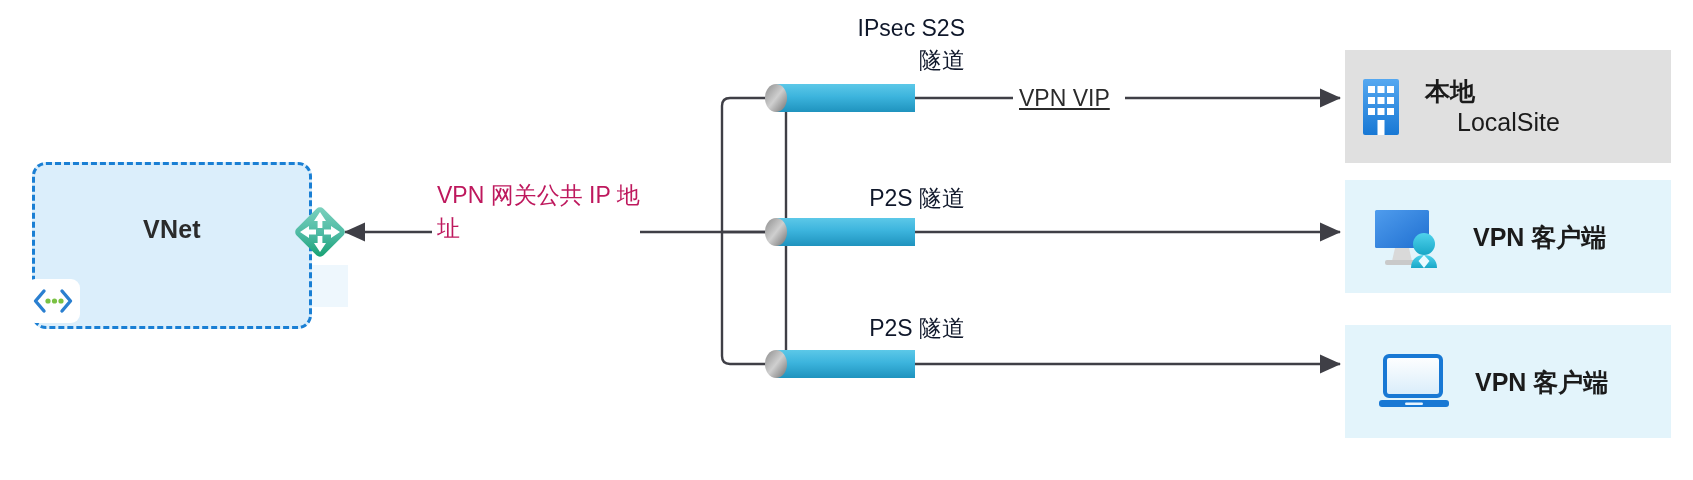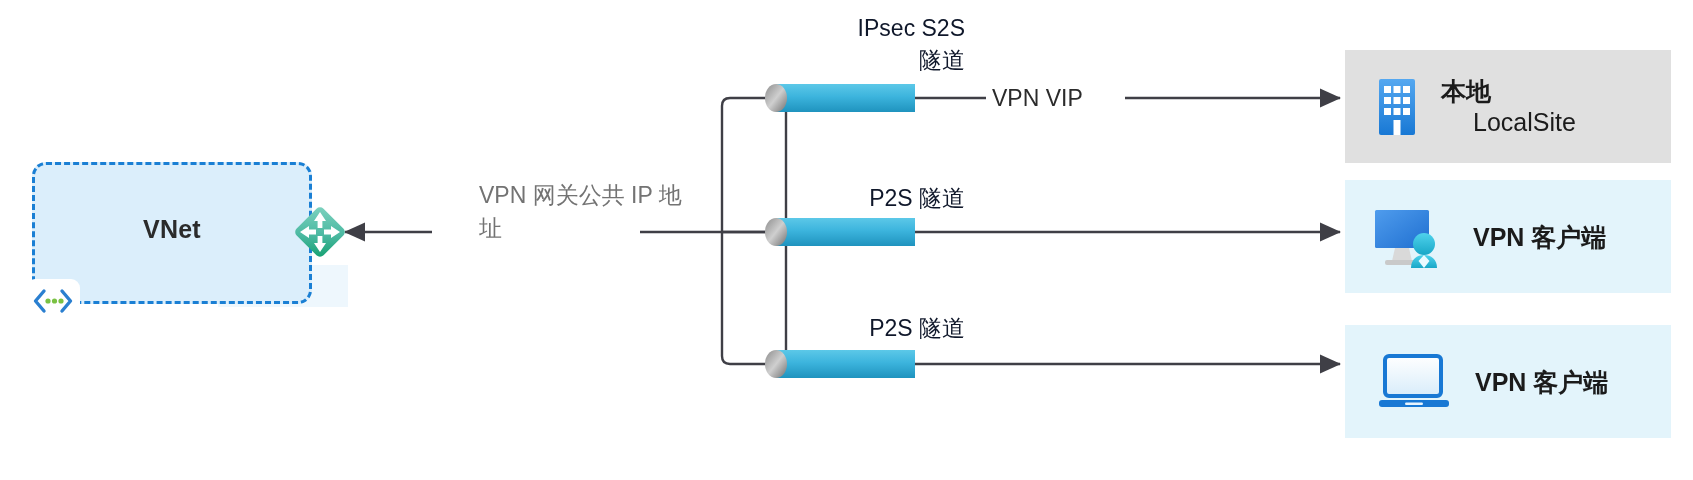--- a/index.html
+++ b/index.html
@@ -18,21 +18,21 @@
     background: #ffffff;
     overflow: hidden;
   }
   .abs { position: absolute; }
 
   
   #vnet-box {
     left: 32px;
     top: 162px;
     width: 280px;
-    height: 142px;
+    height: 167px;
     border: 3px dashed #1a7fd4;
     border-radius: 14px;
     background: #dbeefb;
     box-sizing: border-box;
   }
   #vnet-label {
     position: absolute;
     left: 0;
     right: 0;
     top: 50px;
@@ -77,57 +77,57 @@
     white-space: nowrap;
   }
 
   
   #public-ip-label {
     left: 437px;
     top: 179px;
     width: 215px;
     font-size: 23px;
     line-height: 33px;
-    color: #737373;
-    margin-left: 42px;
+    color: #be185d;
   }
 
   
   .tunnel-label {
     font-size: 23px;
     line-height: 32px;
     color: #0f172a;
     text-align: right;
     white-space: pre-line;
   }
   #tunnel-label-s2s   { left: 745px; top: 12px;  width: 220px; }
   #tunnel-label-p2s-1 { left: 745px; top: 182px; width: 220px; }
   #tunnel-label-p2s-2 { left: 745px; top: 312px; width: 220px; }
 
   
   #vpn-vip-label {
-    left: 986px;
+    left: 1013px;
     top: 85px;
     font-size: 23px;
     color: #2b2b2b;
     background: #ffffff;
     padding: 0 6px;
     white-space: nowrap;
+    text-decoration: underline;
   }
 
   
   .endpoint-card {
     display: flex;
     align-items: center;
     box-sizing: border-box;
   }
   #card-localsite {
     left: 1345px; top: 50px; width: 326px; height: 113px;
     background: #e0e0e0;
-    padding-left: 30px;
+    padding-left: 14px;
   }
   #card-vpnclient-1 {
     left: 1345px; top: 180px; width: 326px; height: 113px;
     background: #e3f4fb;
     padding-left: 26px;
   }
   #card-vpnclient-2 {
     left: 1345px; top: 325px; width: 326px; height: 113px;
     background: #e3f4fb;
     padding-left: 30px;

